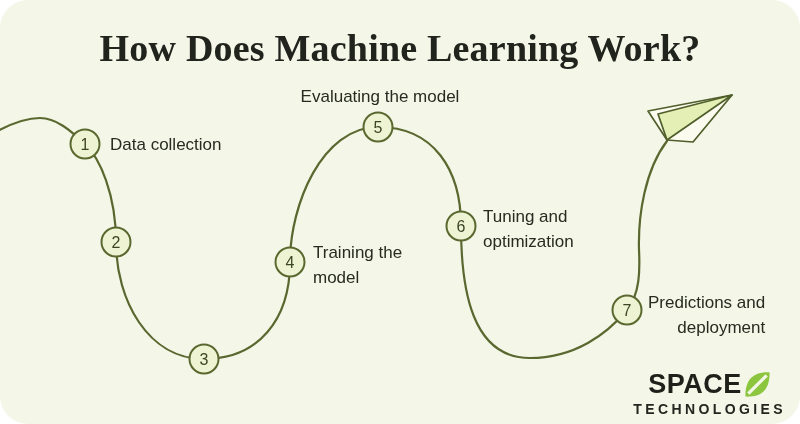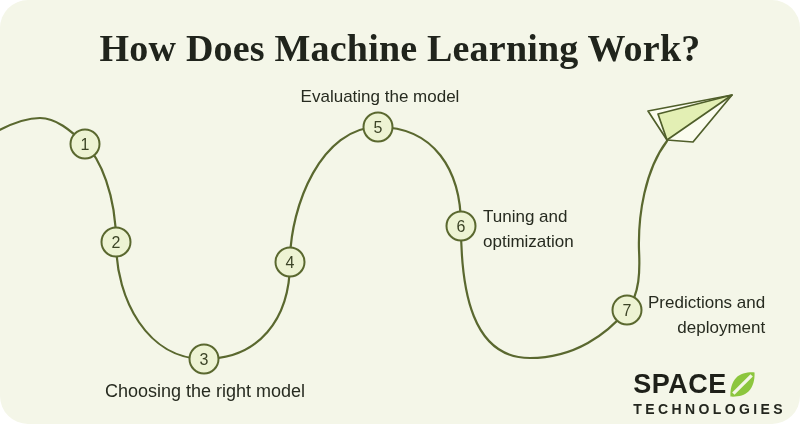--- a/index.html
+++ b/index.html
@@ -32,21 +32,21 @@
   .l1{left:110px;top:132px;}
   .l2{left:139px;top:221px;}
   .l3{left:205px;top:379px;transform:translateX(-50%);white-space:nowrap;font-size:18px;}
   .l4{left:313px;top:240px;}
   .l5{left:380px;top:84px;transform:translateX(-50%);white-space:nowrap;}
   .l6{left:483px;top:204px;}
   .l7{left:648px;top:290px;text-align:right;}
   .logo{
     position:absolute;
     right:14px;top:371px;
-    display:flex;flex-direction:column;align-items:flex-start;
+    display:flex;flex-direction:column;align-items:center;
   }
   .logo-row{display:flex;align-items:center;gap:2px;}
   .logo-text{
     font-weight:700;
     font-size:27px;
     letter-spacing:0.5px;
     color:#1E2019;
     line-height:27px;
   }
   .logo-sub{
@@ -98,21 +98,23 @@
       <text x="85" y="149.5">1</text>
       <text x="116" y="247.5">2</text>
       <text x="204" y="364.5">3</text>
       <text x="290" y="267.5">4</text>
       <text x="378" y="132.5">5</text>
       <text x="461" y="231.5">6</text>
       <text x="627" y="315.5">7</text>
     </g>
   </svg>
 
-  <div class="step-label l3">Choosing the right model</div>
+  <div class="step-label l1">Data collection</div>
+  <div class="step-label l4">Training the
+model</div>
   <div class="step-label l5">Evaluating the model</div>
   <div class="step-label l6">Tuning and
 optimization</div>
   <div class="step-label l7">Predictions and
 deployment</div>
 
   <div class="logo">
     <div class="logo-row">
       <span class="logo-text">SPACE</span>
       <svg width="27" height="27" viewBox="0 0 28 28">

